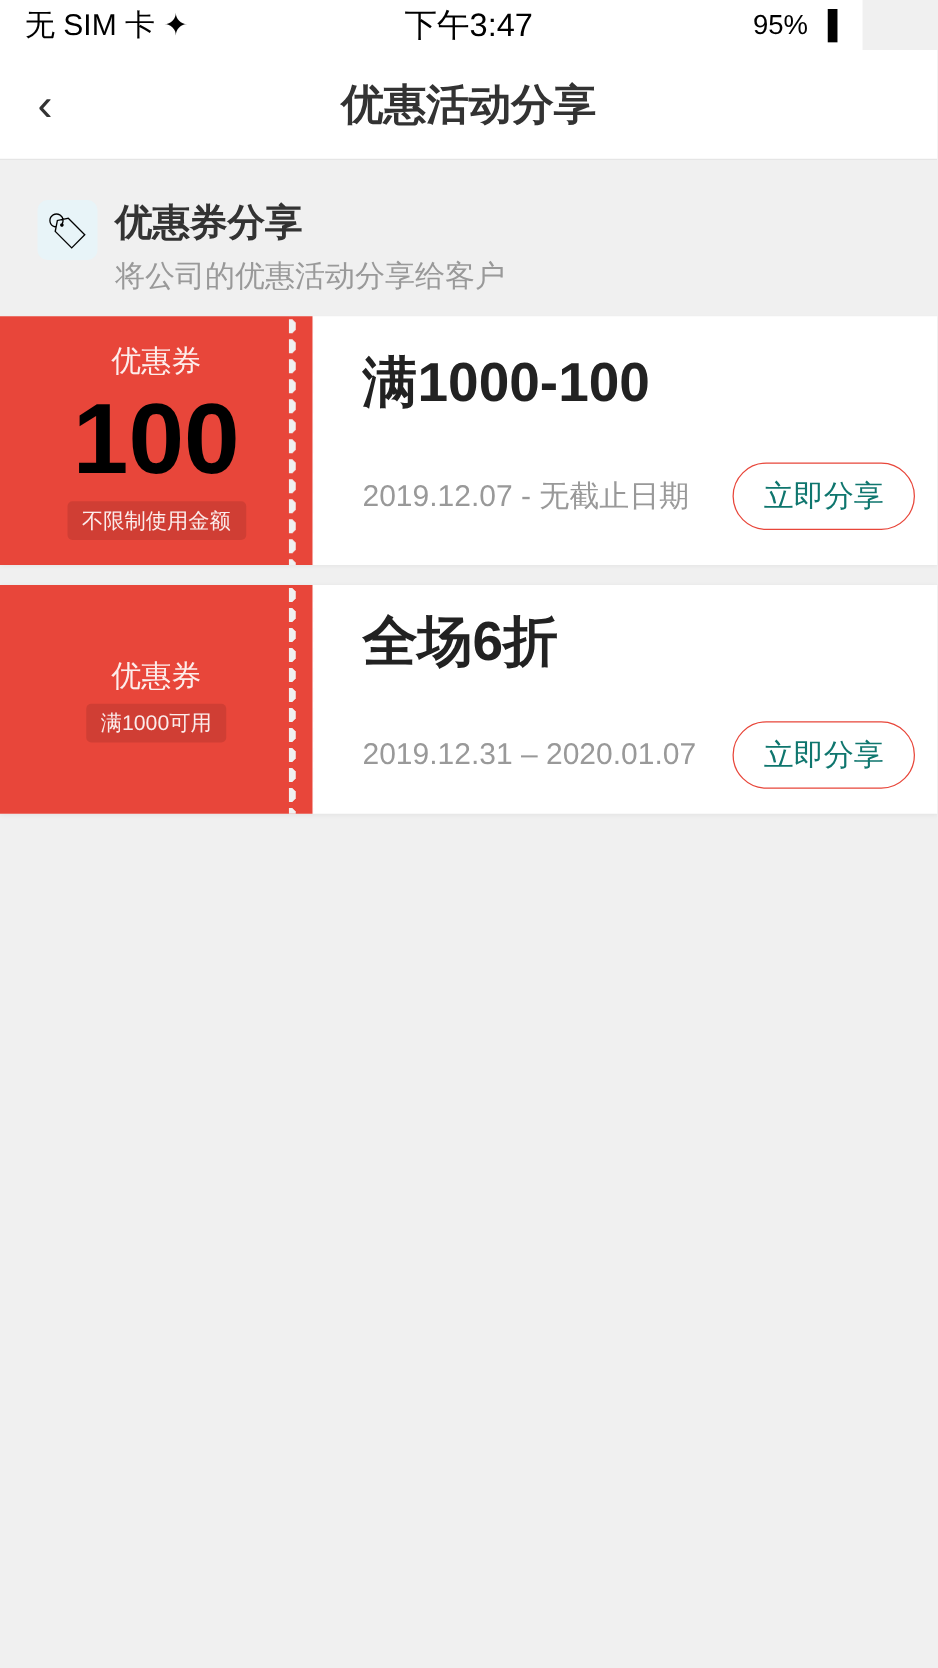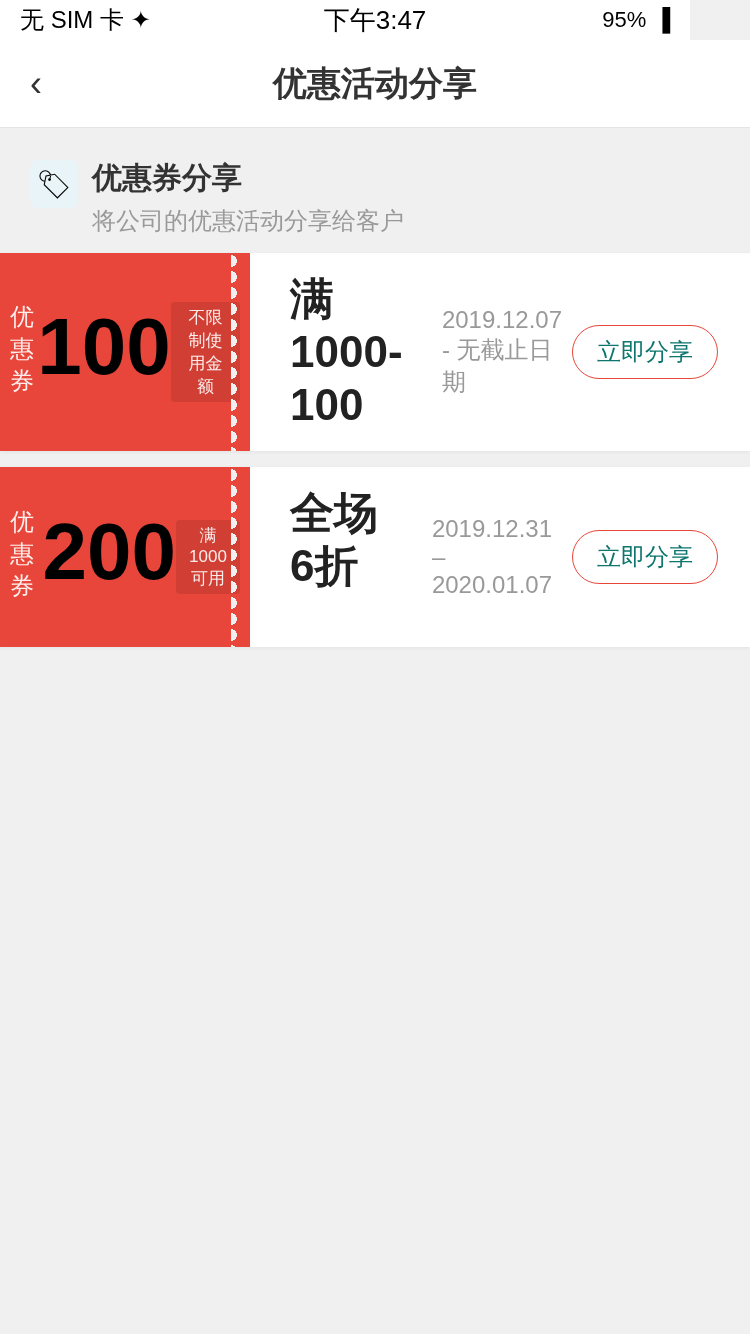--- a/index.html
+++ b/index.html
@@ -117,21 +117,21 @@
       min-height: 180px;
       position: relative;
       box-shadow: 0 1px 4px rgba(0,0,0,0.06);
     }
 
     
     .coupon-left {
       width: 250px;
       background: #e8463a;
       display: flex;
-      flex-direction: row;
+      flex-direction: column;
       align-items: center;
       justify-content: center;
       padding: 20px 10px;
       position: relative;
       flex-shrink: 0;
     }
     
     .coupon-left::after {
       content: '';
       position: absolute;
@@ -161,23 +161,23 @@
       text-align: center;
       background: rgba(0,0,0,0.1);
       padding: 4px 12px;
       border-radius: 4px;
     }
 
     
     .coupon-right {
       flex: 1;
       display: flex;
-      flex-direction: row;
-      justify-content: center;
-      padding: 20px 32px 20px 40px;
+      flex-direction: column;
+      justify-content: center;
+      padding: 20px 18px 20px 40px;
       gap: 36px;
     }
     .coupon-name {
       font-size: 44px;
       font-weight: 700;
       color: #222;
       line-height: 1.2;
     }
     .coupon-bottom-row {
       display: flex;
@@ -247,21 +247,20 @@
         <div class="coupon-name">满1000-100</div>
         <div class="coupon-bottom-row">
           <div class="coupon-date">2019.12.07 - 无截止日期</div>
           <button class="share-button">立即分享</button>
         </div>
       </div>
     </div>
     <div class="coupon-card">
       <div class="coupon-left">
         <div class="coupon-label">优惠券</div>
-        <div class="coupon-amount">200</div>
         <div class="coupon-condition">满1000可用</div>
       </div>
       <div class="coupon-right">
         <div class="coupon-name">全场6折</div>
         <div class="coupon-bottom-row">
           <div class="coupon-date">2019.12.31 – 2020.01.07</div>
           <button class="share-button">立即分享</button>
         </div>
       </div>
     </div>

